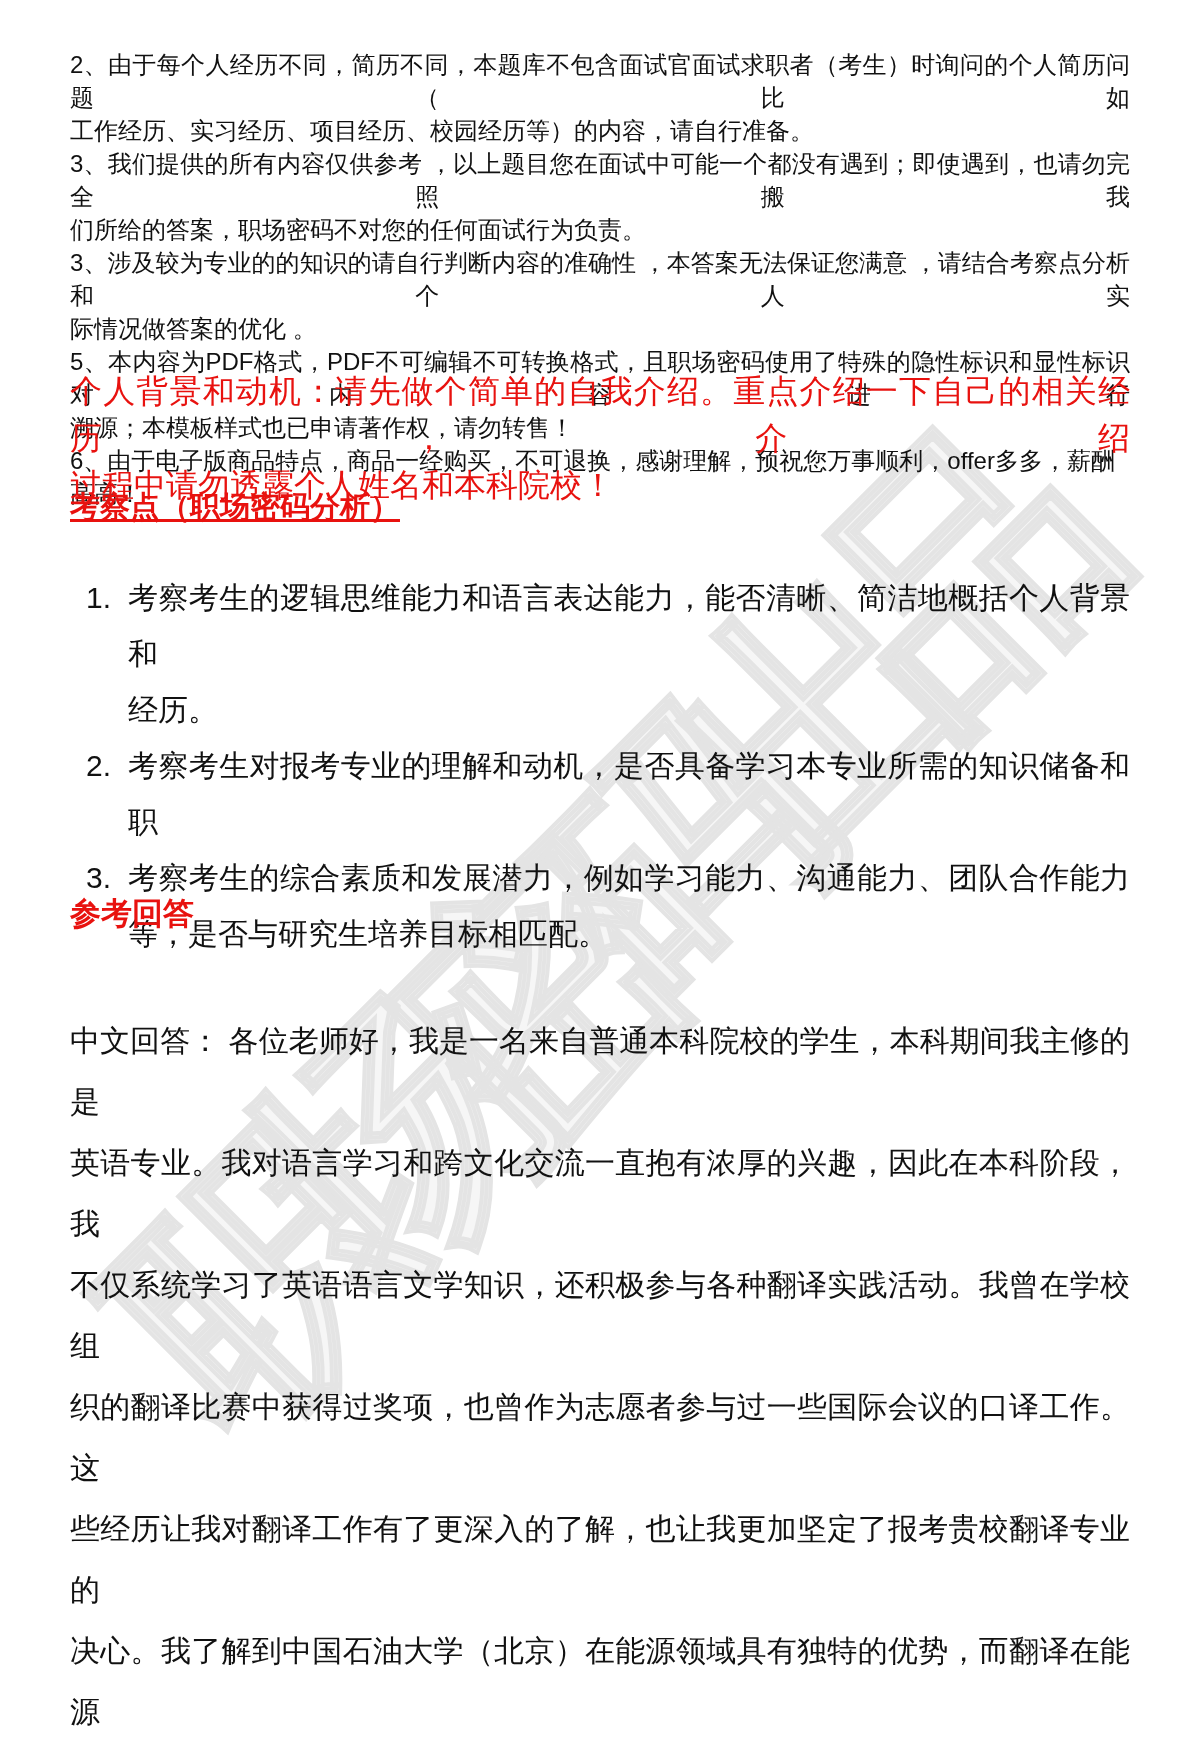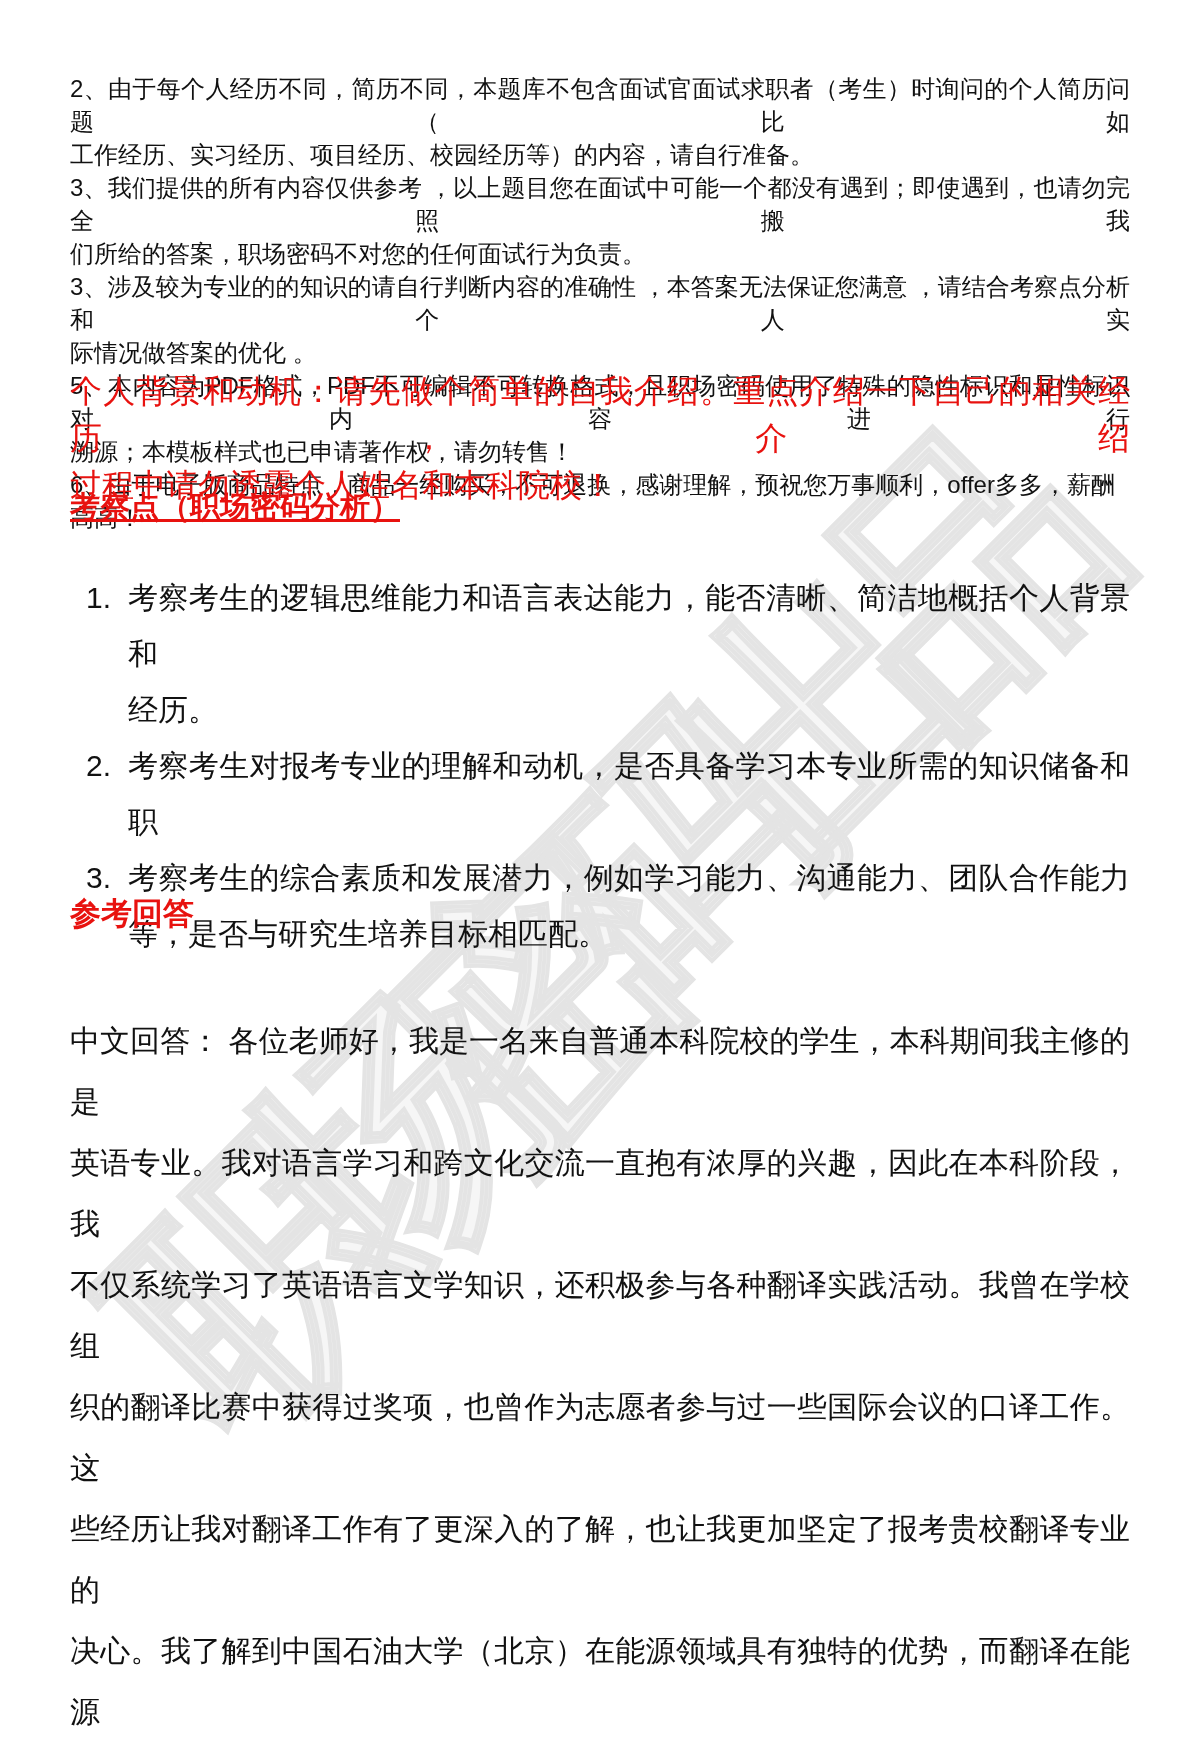--- a/index.html
+++ b/index.html
@@ -25,21 +25,21 @@
     color: #f6f6f6;
     -webkit-text-stroke: 4px #e4e4e4;
     pointer-events: none;
     z-index: 0;
   }
   
   .block { position:absolute; left:70px; right:70px; z-index:1; }
   .line { display:block; }
   .fill { text-align: justify; text-align-last: justify; }
 
-  .notices { top:72px; font-size:24px; line-height:33px; }
+  .notices { top:48px; font-size:24px; line-height:33px; }
 
   .q-heading { top:368px; font-size:32px; line-height:47px; font-weight:normal; color:#e8120f; }
 
   .section-heading { top:490px; font-size:30px; line-height:34px; font-weight:bold; color:#e8120f;text-decoration:underline; }
 
   .list { top:570px; font-size:30px; line-height:56px; }
   .list-item { position:relative; }
   .item-num { position:absolute; left:16px; top:0; line-height:56px; }
   .item-lines { padding-left:58px; }
 

